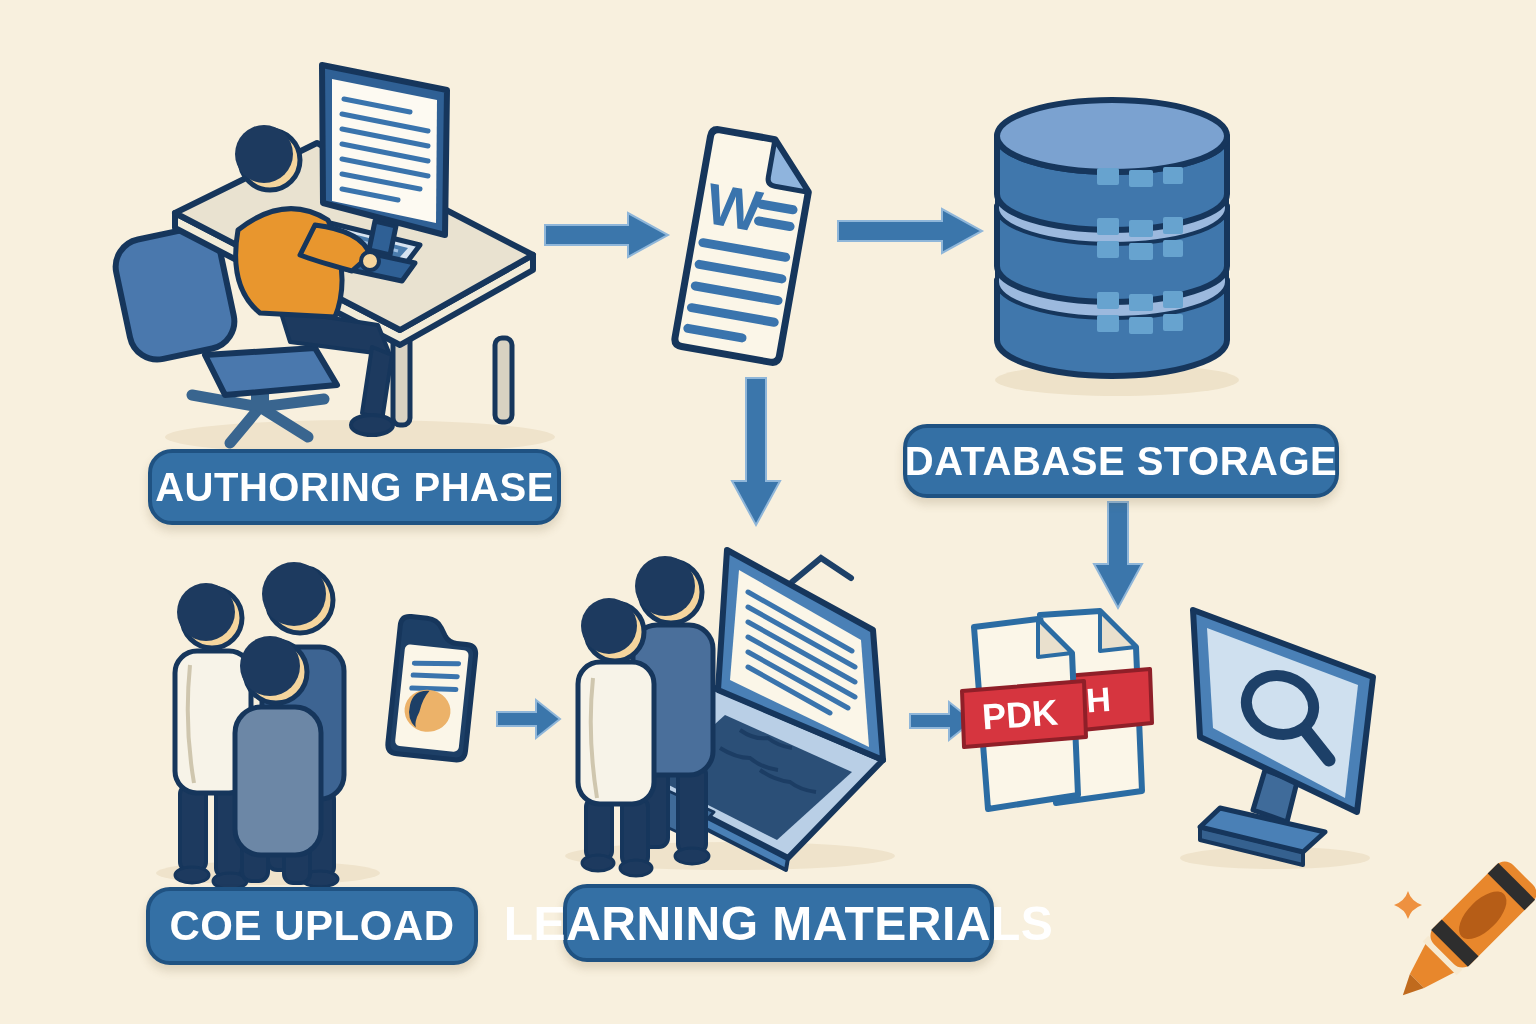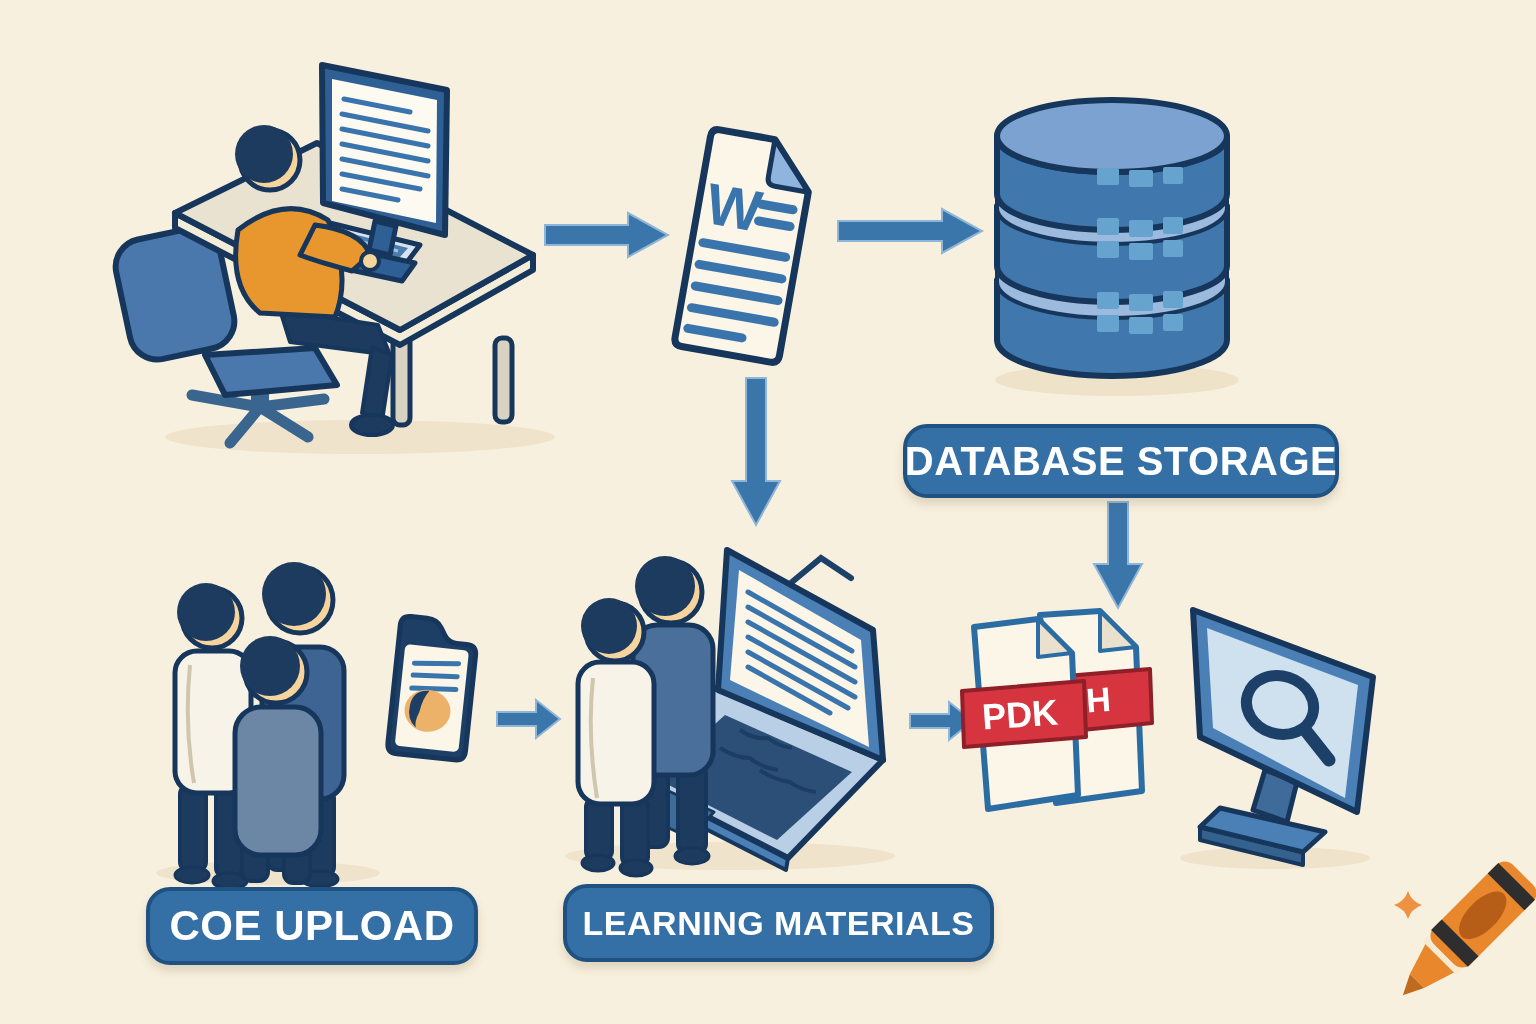--- a/index.html
+++ b/index.html
@@ -291,23 +291,24 @@
       <polygon class="ol" points="45,228 150,252 128,272 25,247" fill="#4a80b6" stroke-width="5"></polygon>
     </g>
     <polygon class="ol" points="18,30 198,97 182,232 25,157" fill="#4a80b6" stroke-width="6"></polygon>
     <polygon points="32,48 183,105 170,218 38,148" fill="#cfe0ef"></polygon>
     <g>
       <ellipse cx="105" cy="125" rx="34" ry="29" fill="none" stroke="#1d4068" stroke-width="11" transform="rotate(18 105 125)"></ellipse>
       <line x1="131" y1="151" x2="154" y2="180" stroke="#1d4068" stroke-width="13" stroke-linecap="round"></line>
     </g>
   </svg>
 
+  <div class="label" style="left:148px;top:449px;width:405px;height:68px;font-size:40px;">AUTHORING PHASE</div>
   <div class="label" style="left:903px;top:424px;width:428px;height:66px;font-size:40px;">DATABASE STORAGE</div>
   <div class="label" style="left:146px;top:887px;width:324px;height:70px;font-size:42px;">COE UPLOAD</div>
-  <div class="label" style="left:563px;top:884px;width:423px;height:70px;font-size:34px;">LEARNING MATERIALS</div>
+  <div class="label" style="left:563px;top:884px;width:423px;height:70px;font-size:48px;">LEARNING MATERIALS</div>
 
   <svg class="abs" style="left:1378px;top:850px;z-index:5;" width="158" height="174" viewBox="0 0 158 174">
     <path d="M30,41 Q33,51 44,55 Q33,59 30,69 Q27,59 16,55 Q27,51 30,41 Z" fill="#ee9140"></path>
     <path d="M104,68 Q108,81 121,85 Q108,89 104,102 Q100,89 87,85 Q100,81 104,68 Z" fill="#ee9140"></path>
     <g transform="rotate(-45 80 90)">
       <polygon points="60,68 22,80 22,100 60,112" fill="var(--crayon-orange)"></polygon>
       <polygon points="22,80 2,90 22,100" fill="#c06a1d"></polygon>
       <rect x="54" y="66" width="8" height="48" fill="#f6ead2"></rect>
       <rect x="60" y="64" width="112" height="52" rx="12" fill="var(--crayon-orange)"></rect>
       <rect x="68" y="64" width="15" height="52" fill="#2e2e2e"></rect>

